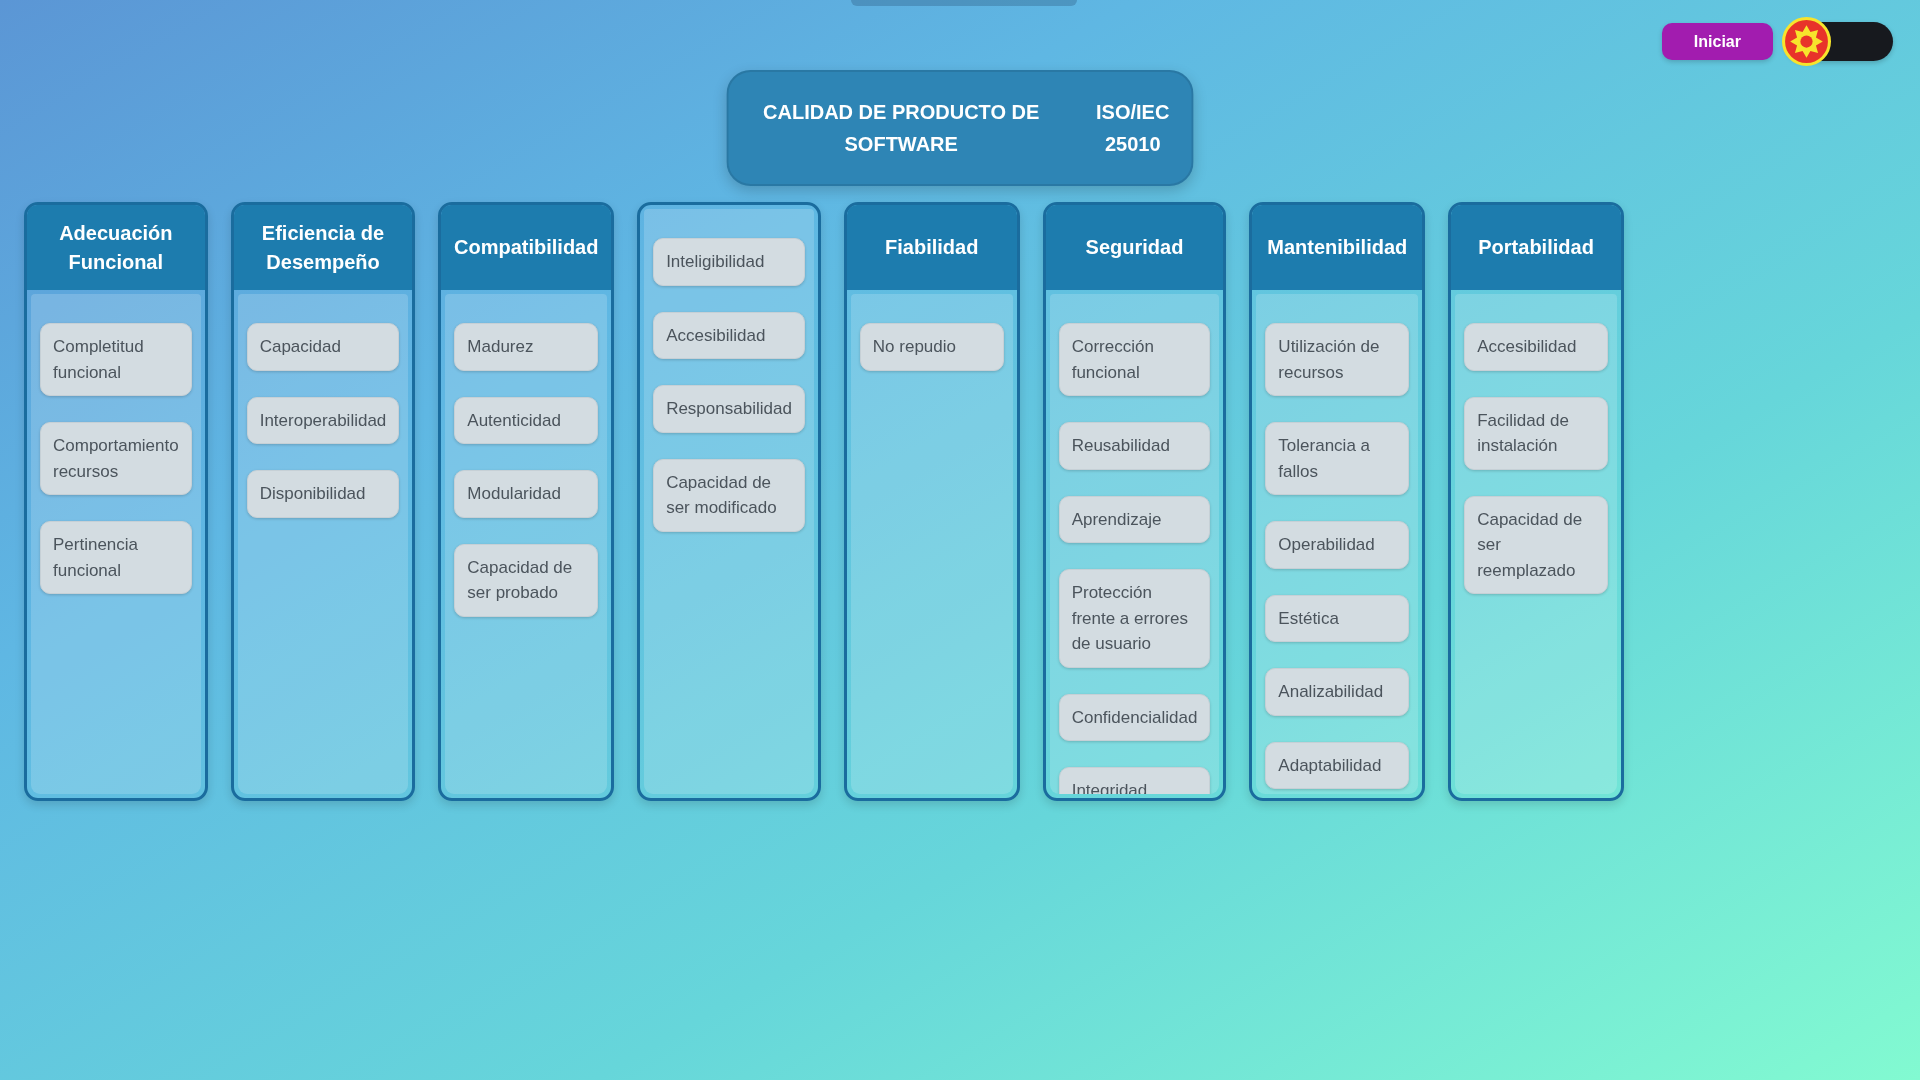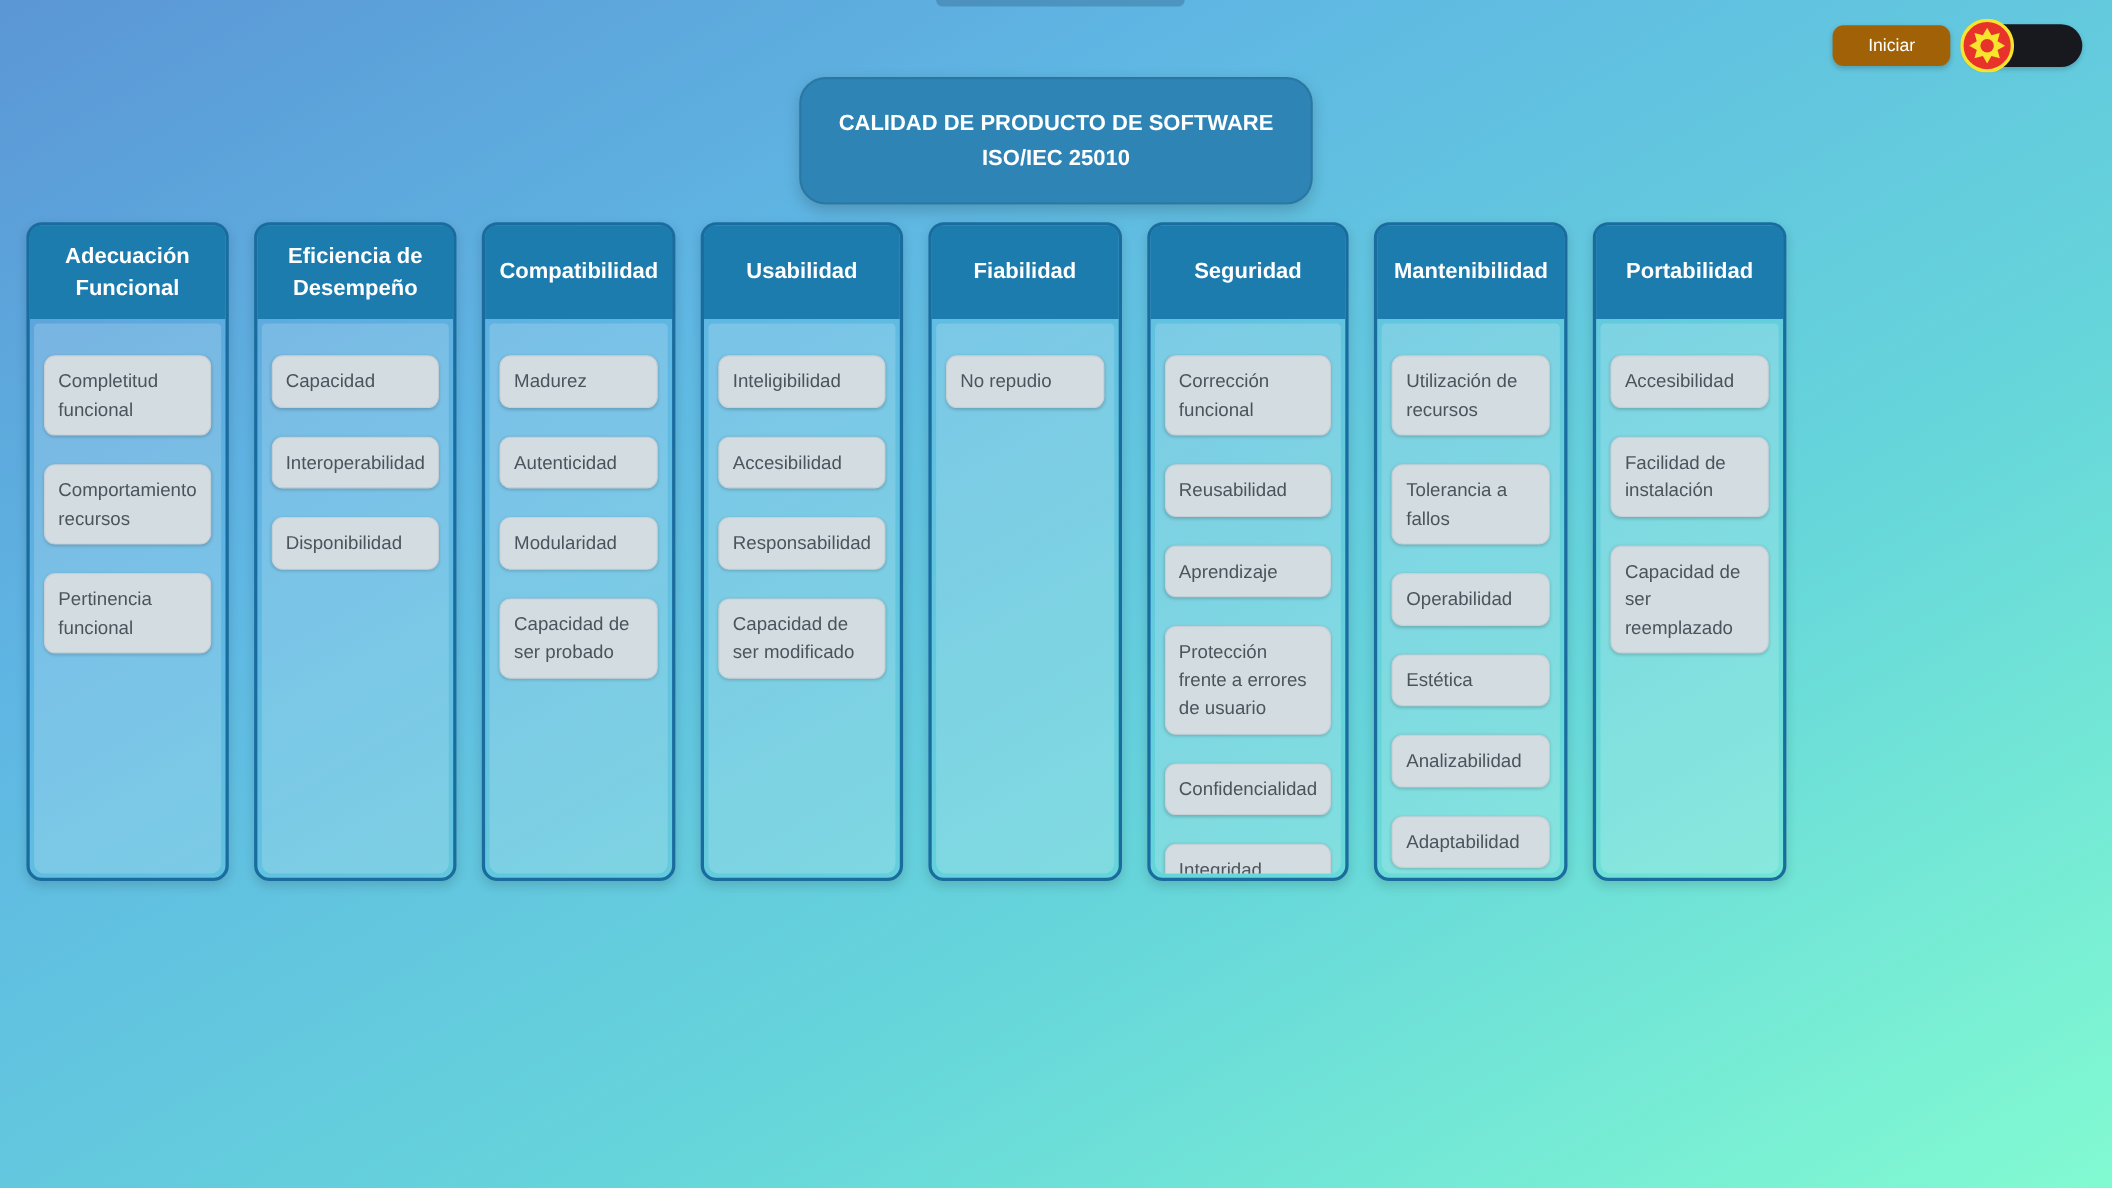--- a/index.html
+++ b/index.html
@@ -12,38 +12,38 @@
   .top-tab{
     position:absolute;top:0;left:851px;width:226px;height:6px;
     background:rgba(25,55,90,.25);border-radius:0 0 8px 8px;
   }
   
   .topbar{
     position:absolute;top:22px;right:27px;display:flex;align-items:center;gap:12px;
   }
   .start-btn{
     min-width:97px;height:37px;border:none;border-radius:10px;
-    background:#a16207;color:#ffffff;font-family:inherit;
-    font-size:16px;font-weight:400;padding:0 32px;cursor:pointer;
+    background:#a21caf;color:#ffffff;font-family:inherit;
+    font-size:16px;font-weight:700;padding:0 32px;cursor:pointer;
     box-shadow:0 2px 5px rgba(0,0,0,.18);
   }
   .toggle{
     position:relative;width:108px;height:39px;border-radius:20px;
     background:#17191e;cursor:pointer;box-shadow:0 2px 5px rgba(0,0,0,.2);
   }
   .toggle .sun{
     position:absolute;left:-3px;top:-5px;width:49px;height:49px;display:block;
   }
   .toggle .sun svg{width:100%;height:100%;display:block;}
   
   .title-card{
     position:absolute;top:70px;left:50%;transform:translateX(-50%);
     width:467px;height:116px;border-radius:24px;background:#2e85b5;
     border:2px solid rgba(20,60,90,.18);box-sizing:border-box;
-    display:flex;flex-direction:column;align-items:center;justify-content:center;
+    display:flex;flex-direction:row;align-items:center;justify-content:center;
     color:#ffffff;font-weight:700;font-size:20px;line-height:1.6;text-align:center;
     box-shadow:0 5px 14px rgba(0,0,0,.18);
   }
   
   .board{
     position:absolute;top:202px;left:24px;width:1600px;height:599px;
     display:flex;gap:23px;
   }
   .column{
     flex:1;display:flex;flex-direction:column;box-sizing:border-box;
@@ -111,21 +111,20 @@
     <div class="column">
     <div class="col-header">Compatibilidad</div>
     <div class="col-body">
         <div class="chip">Madurez</div>
         <div class="chip">Autenticidad</div>
         <div class="chip">Modularidad</div>
         <div class="chip">Capacidad de ser probado</div>
       </div>
   </div>
     <div class="column">
-    <div class="col-header">Usabilidad</div>
     <div class="col-body">
         <div class="chip">Inteligibilidad</div>
         <div class="chip">Accesibilidad</div>
         <div class="chip">Responsabilidad</div>
         <div class="chip">Capacidad de ser modificado</div>
       </div>
   </div>
     <div class="column">
     <div class="col-header">Fiabilidad</div>
     <div class="col-body">

